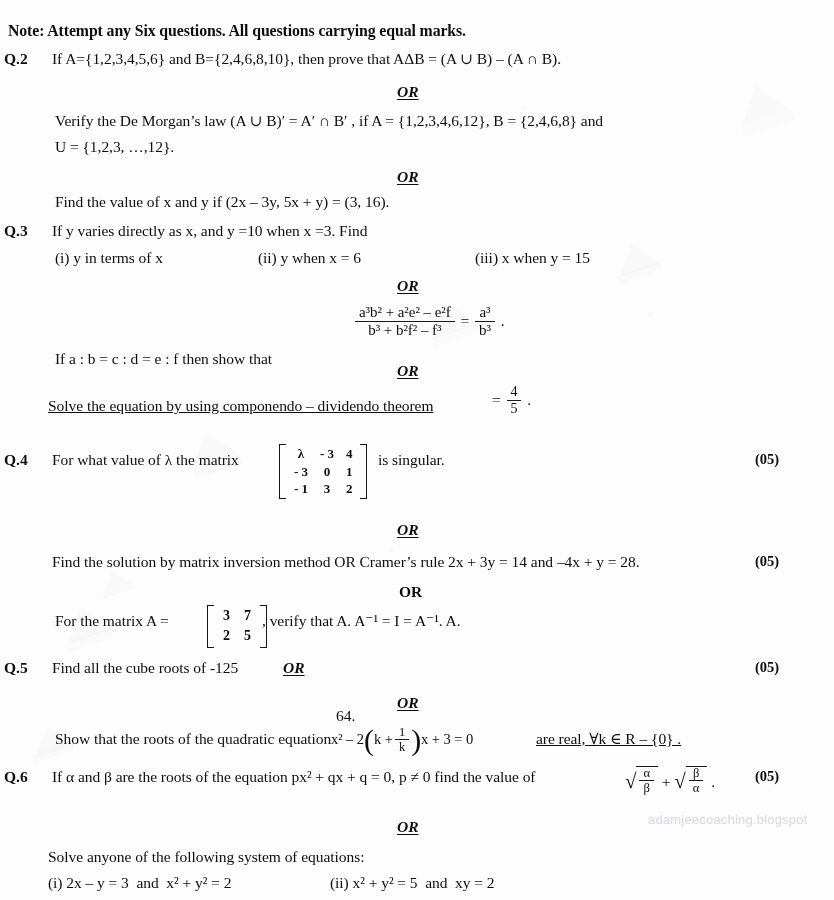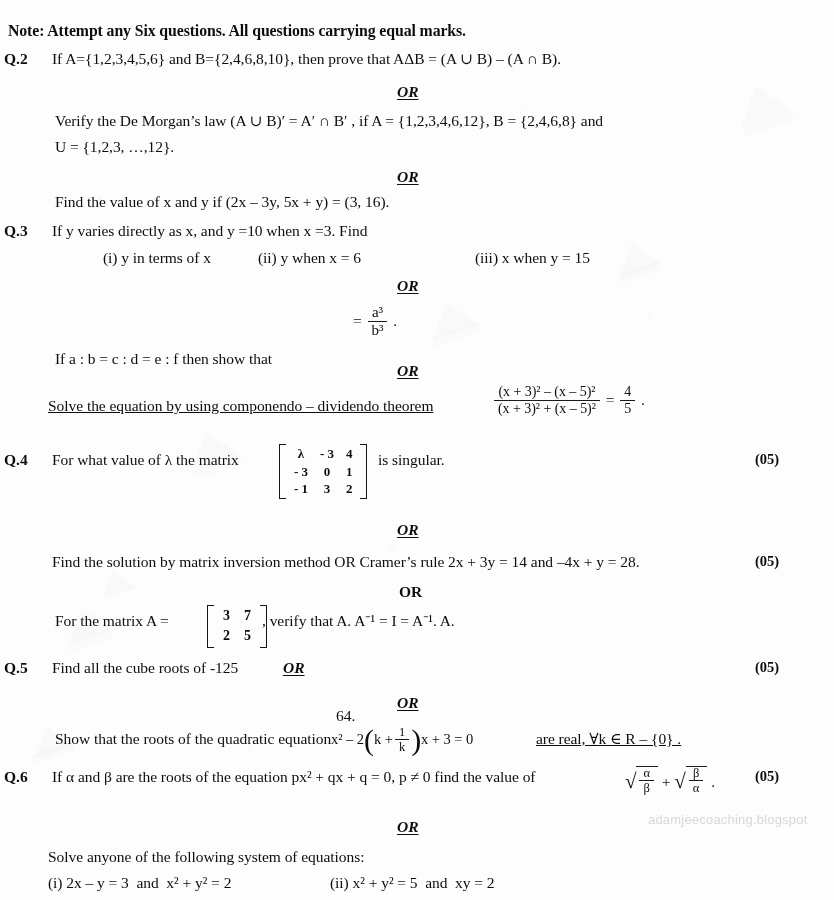--- a/index.html
+++ b/index.html
@@ -199,48 +199,48 @@
     <div class="line" style="left:55px; top:138px;">U = {1,2,3, …,12}.</div>
 
     <div class="or" style="left:397px; top:168px;">OR</div>
 
     <div class="line" style="left:55px; top:193px;">Find the value of x and y if (2x – 3y, 5x + y) = (3, 16).</div>
 
     <div class="qno" style="left:4px; top:222px;">Q.3</div>
 
     <div class="line" style="left:52px; top:222px;">If y varies directly as x, and y =10 when x =3. Find</div>
 
-    <div class="line" style="left:55px; top:249px;margin-left:48px;">(i) y in terms of x</div>
+    <div class="line" style="left:55px; top:249px;">(i) y in terms of x</div>
 
     <div class="line" style="left:258px; top:249px;">(ii) y when x = 6</div>
 
     <div class="line" style="left:475px; top:249px;">(iii) x when y = 15</div>
 
     <div class="or" style="left:397px; top:277px;">OR</div>
 
     <div class="line" style="left:55px; top:322px;margin-top:28px;">If a : b = c : d = e : f   then show that</div>
 
     <div class="line" style="left:353px; top:305px;">
+      <span class="frac">
+        <span class="num">a³b² + a²e² – e²f</span>
+        <span class="den">b³ + b²f² – f³</span>
+      </span>
       <span>=</span>
       <span class="frac">
         <span class="num">a³</span>
         <span class="den">b³</span>
       </span>
       <span>.</span>
     </div>
 
     <div class="or" style="left:397px; top:362px;">OR</div>
 
     <div class="line" style="left:48px; top:397px;text-decoration:underline;">Solve the equation by using componendo – dividendo theorem</div>
 
     <div class="line" style="left:492px; top:385px;">
-      <span class="frac tight">
-        <span class="num">(x + 3)² – (x – 5)²</span>
-        <span class="den">(x + 3)² + (x – 5)²</span>
-      </span>
       <span>=</span>
       <span class="frac tight">
         <span class="num">4</span>
         <span class="den">5</span>
       </span>
       <span>.</span>
     </div>
 
     <div class="qno" style="left:4px; top:451px;">Q.4</div>
 
@@ -294,21 +294,21 @@
           </tr>
           <tr>
             <td>2</td>
             <td>5</td>
           </tr>
         </tbody>
           </table>
       </span>
     </div>
 
-    <div class="line" style="left:262px; top:612px;font-family:Liberation Serif, serif;">, verify that A. A⁻¹ = I = A⁻¹. A.</div>
+    <div class="line" style="left:262px; top:612px;">, verify that A. A⁻¹ = I = A⁻¹. A.</div>
 
     <div class="qno" style="left:4px; top:659px;">Q.5</div>
 
     <div class="line" style="left:52px; top:659px;">Find all the cube roots of -125</div>
 
     <div class="or" style="left:283px; top:659px;">OR</div>
 
     <div class="line" style="left:336px; top:659px;margin-top:48px;">64.</div>
 
     <div class="marks" style="left:755px; top:659px;">(05)</div>

